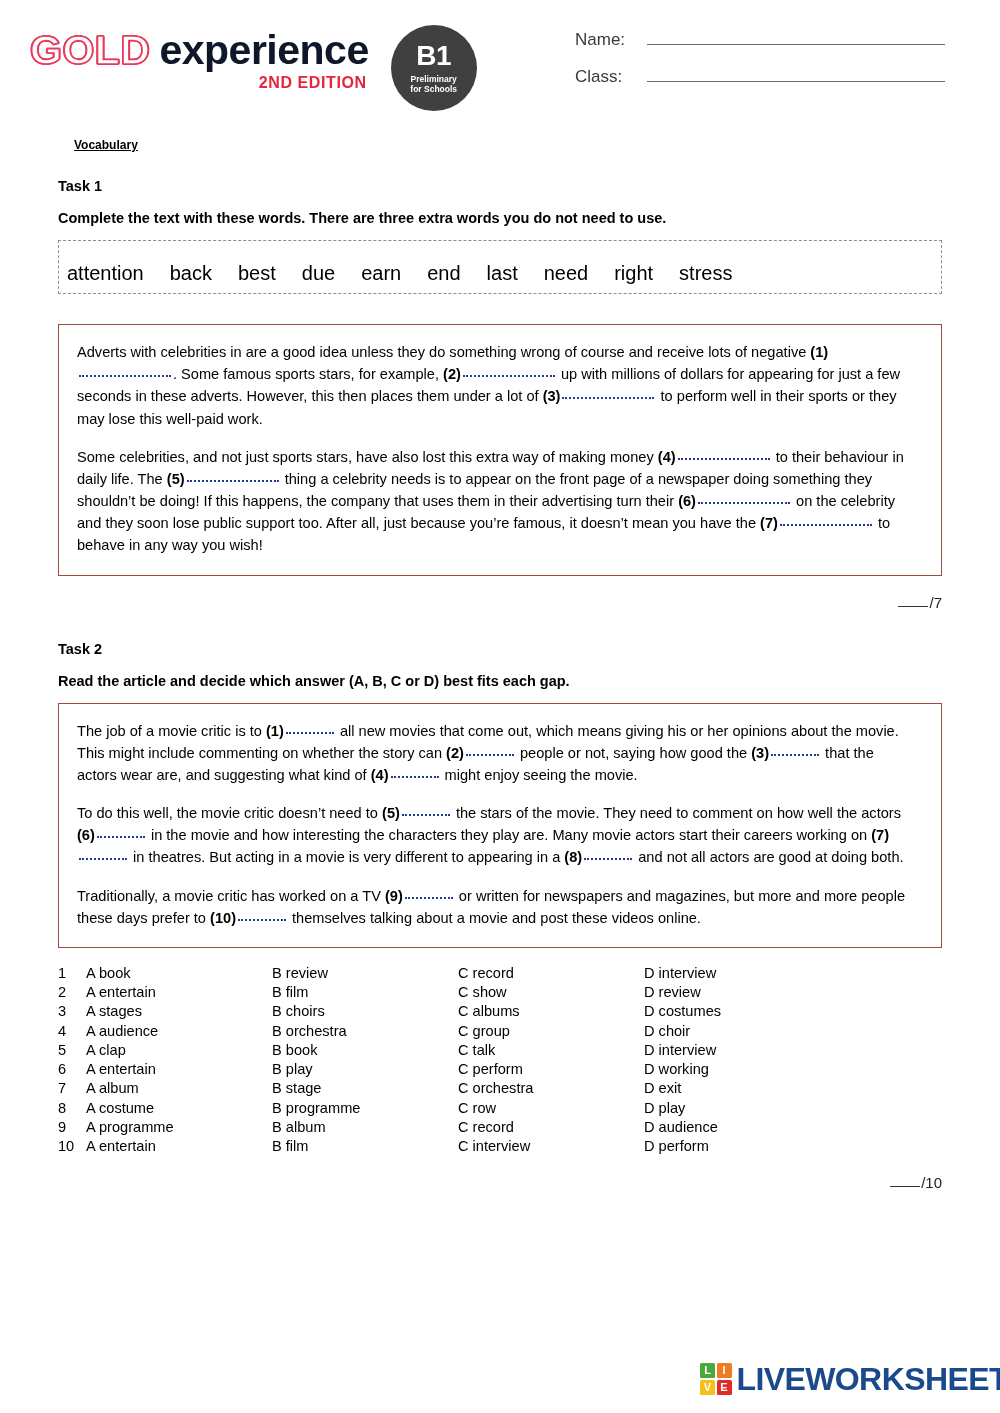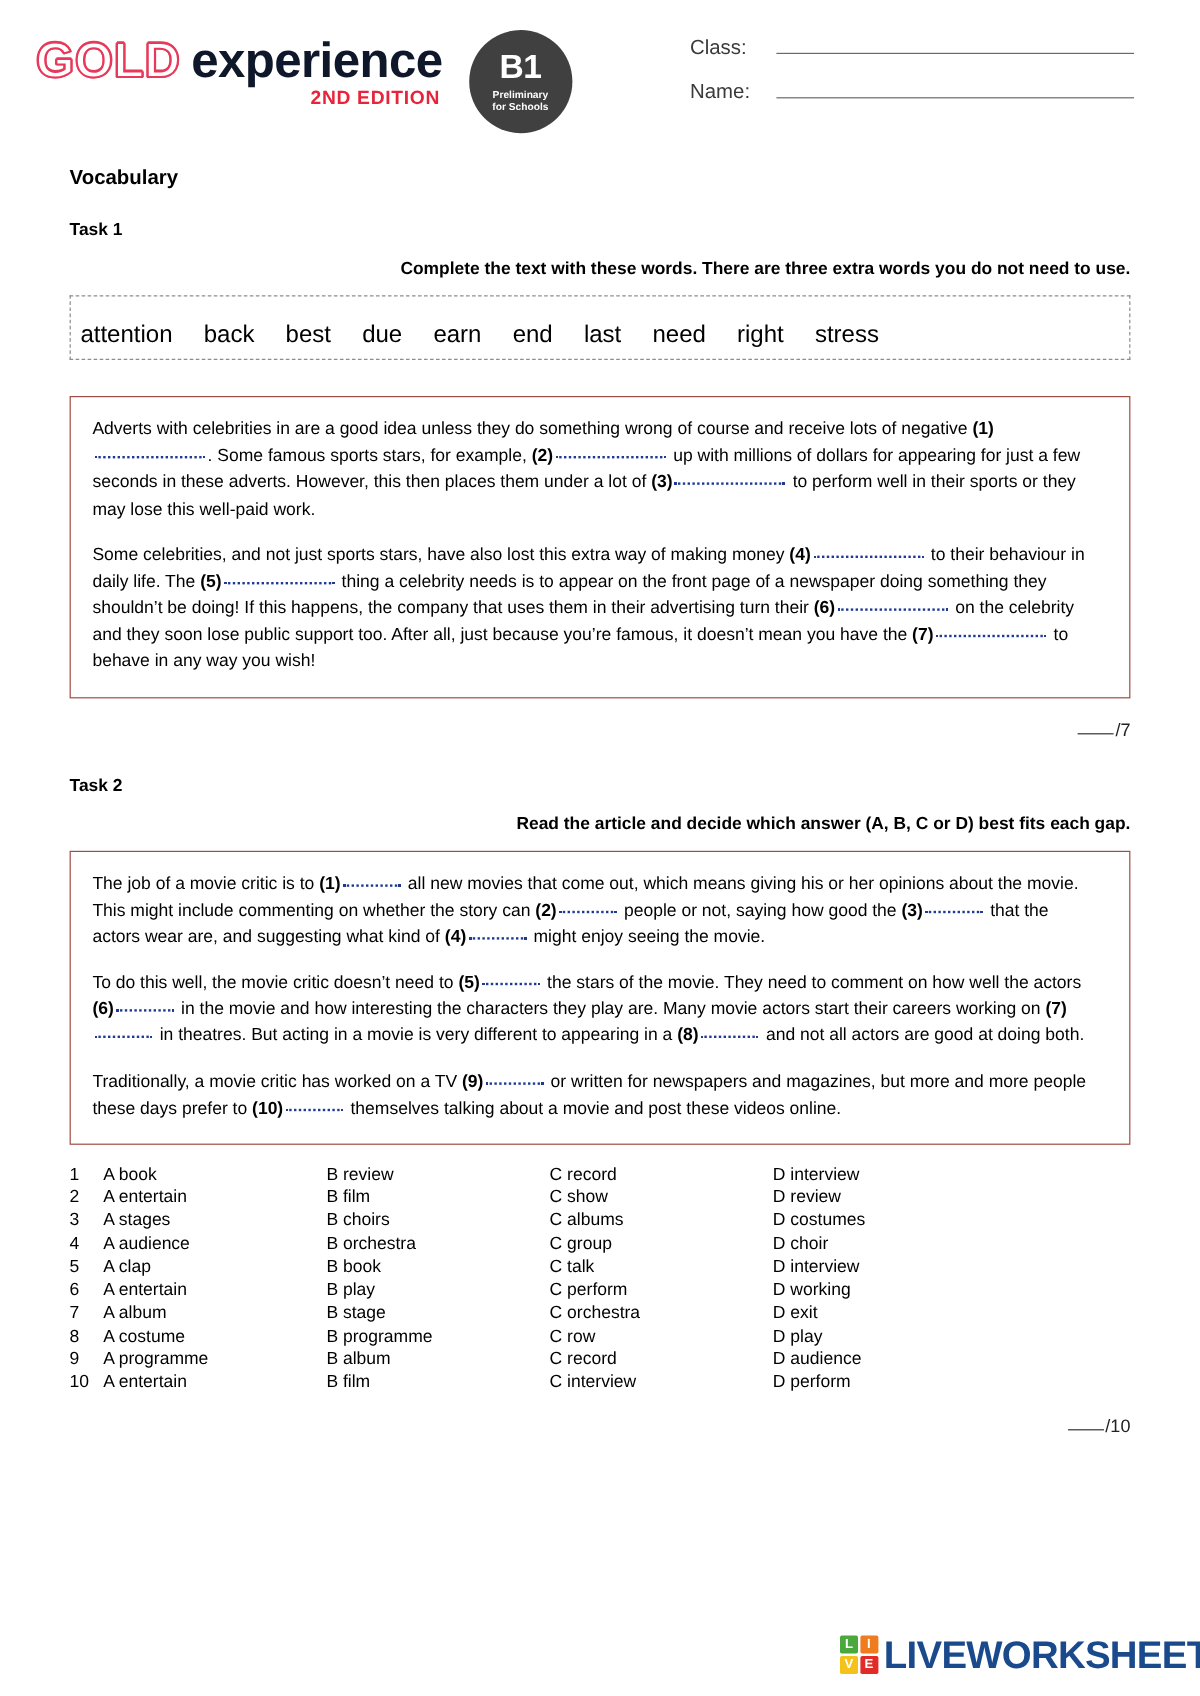--- a/index.html
+++ b/index.html
@@ -110,34 +110,34 @@
   }
 
   
   .sheet {
     position: absolute;
     left: 58px;
     top: 138px;
     width: 884px;
   }
   .section-title {
-    font-size: 17px;
-    font-weight: bold;
-    margin: 0 0 26px 0;
+    font-size: 12px;
+    font-weight: bold;
+    margin: 0 0 26px 16px;
+    text-decoration: underline;
   }
   .task-label {
     font-size: 14.5px;
     font-weight: bold;
     margin: 0 0 16px 0;
   }
   .task-instr {
     font-size: 14.5px;
     font-weight: bold;
     margin: 0 0 14px 0;
-    text-align: right;
   }
 
   
   .wordbank {
     border: 1.3px dashed #8d8d8d;
     padding: 21px 8px 8px 8px;
     font-size: 20px;
     margin-bottom: 30px;
   }
   .wordbank span { margin-right: 26px; }
@@ -253,25 +253,25 @@
       <div class="badge-level">B1</div>
       <div class="badge-sub">
         <div>Preliminary</div>
         <div>for Schools</div>
       </div>
     </div>
   </div>
 
   <div class="namefields">
     <div class="namerow">
+      <span class="lbl">Name:</span>
+      <span class="rule"></span>
+    </div>
+    <div class="namerow">
       <span class="lbl">Class:</span>
-      <span class="rule"></span>
-    </div>
-    <div class="namerow">
-      <span class="lbl">Name:</span>
       <span class="rule"></span>
     </div>
   </div>
 
 </div>
 
 <div class="sheet">
 
   <h1 class="section-title">Vocabulary</h1>
 

